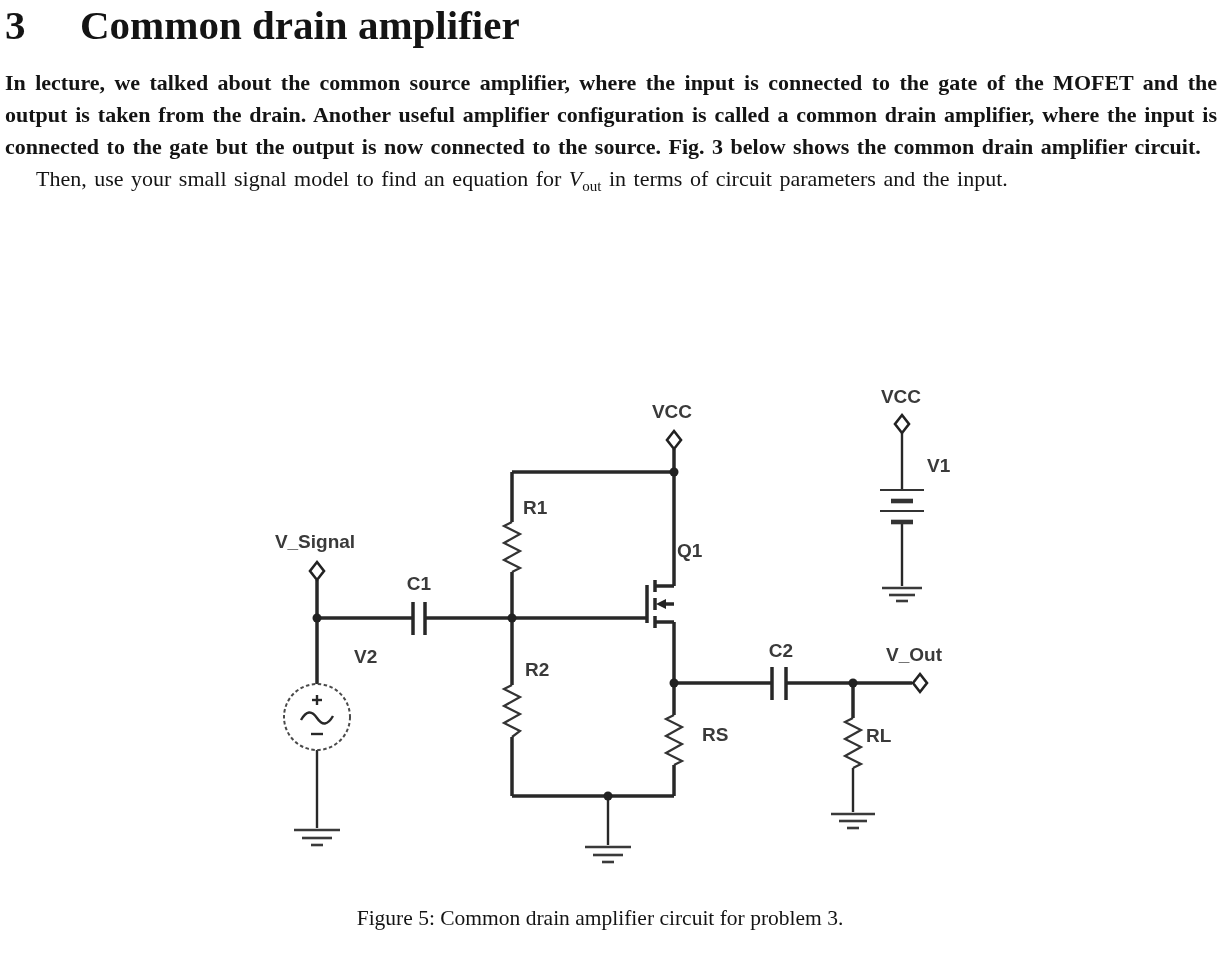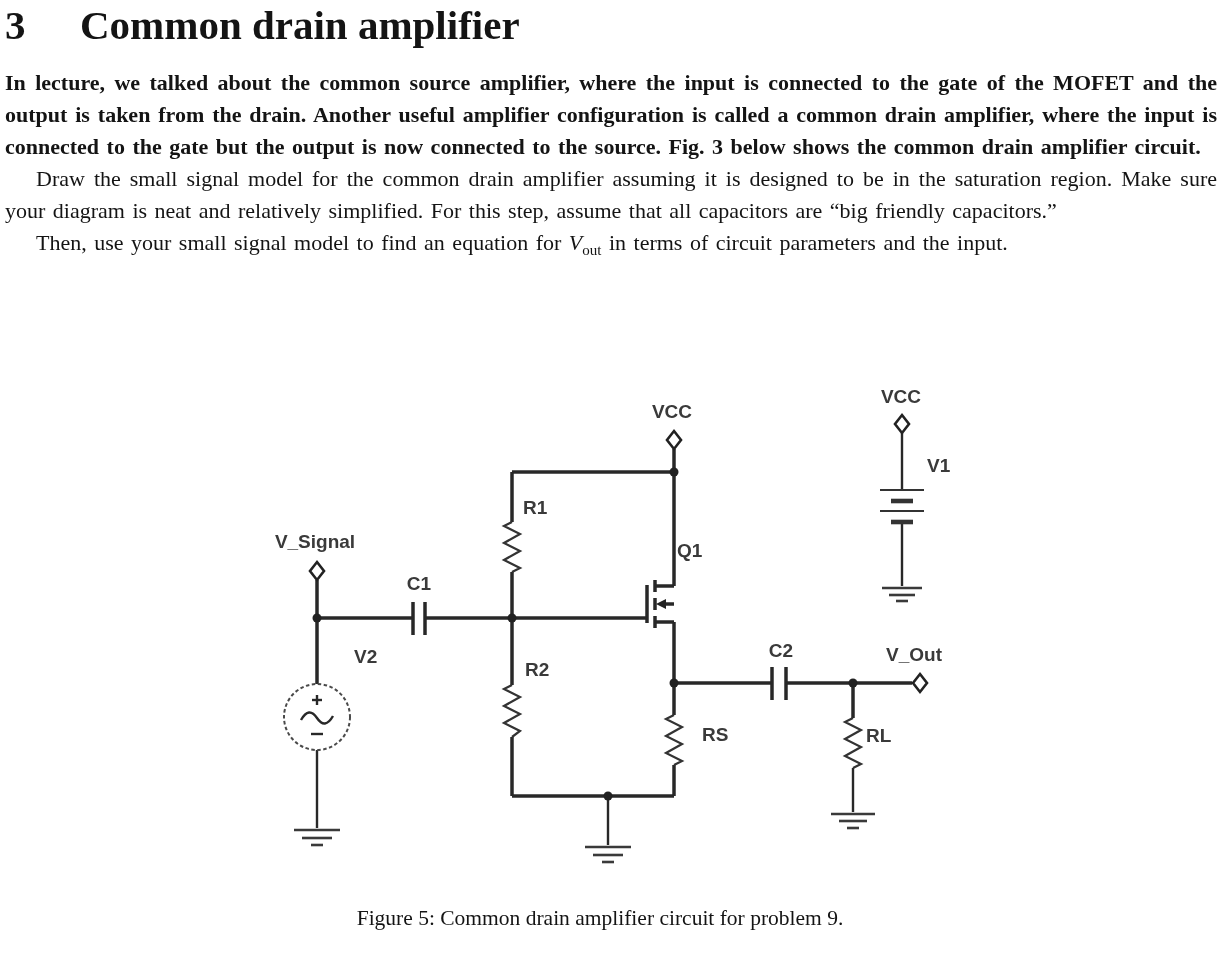--- a/index.html
+++ b/index.html
@@ -38,21 +38,20 @@
 </style>
 </head>
 <body>
 
 <div class="page">
 
   <h1 class="heading"><span class="secnum">3</span><span class="sectitle">Common drain amplifier</span></h1>
 
   <div class="bodytext">
     <p class="noindent">In lecture, we talked about the common source amplifier, where the input is connected to the gate of the MOFET and the output is taken from the drain. Another useful amplifier configuration is called a common drain amplifier, where the input is connected to the gate but the output is now connected to the source. Fig. 3 below shows the common drain amplifier circuit.</p>
-    <p>Draw the small signal model for the common drain amplifier assuming it is designed to be in the saturation region. Make sure your diagram is neat and relatively simplified. For this step, assume that all capacitors are “big friendly capacitors.”</p>
     <p><span>Then, use your small signal model to find an equation for </span><span class="mvar">V</span><sub class="msub">out</sub><span> in terms of circuit parameters and the input.</span></p>
   </div>
 
   <svg class="circuit" width="760" height="520" viewBox="0 0 760 520" xmlns="http://www.w3.org/2000/svg">
 
     <g>
       <line class="w" x1="87" y1="210" x2="87" y2="314"></line>
       <line class="w" x1="87" y1="248" x2="183" y2="248"></line>
       <line class="w" x1="195" y1="248" x2="417" y2="248"></line>
       <line class="w" x1="282" y1="102" x2="282" y2="152"></line>
@@ -178,15 +177,15 @@
     <g>
       <circle class="dot" cx="87" cy="248" r="4.5"></circle>
       <circle class="dot" cx="282" cy="248" r="4.5"></circle>
       <circle class="dot" cx="444" cy="102" r="4.5"></circle>
       <circle class="dot" cx="444" cy="313" r="4.5"></circle>
       <circle class="dot" cx="623" cy="313" r="4.5"></circle>
       <circle class="dot" cx="378" cy="426" r="4.5"></circle>
     </g>
   </svg>
 
-  <div class="caption">Figure 5: Common drain amplifier circuit for problem 9.</div>
+  <div class="caption">Figure 5: Common drain amplifier circuit for problem 3.</div>
 
 </div>
 
 </body></html>

